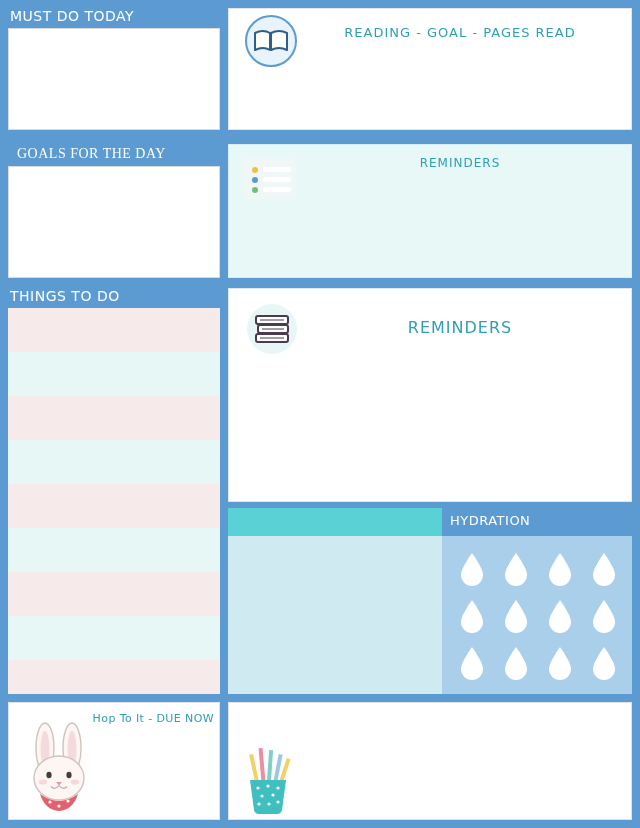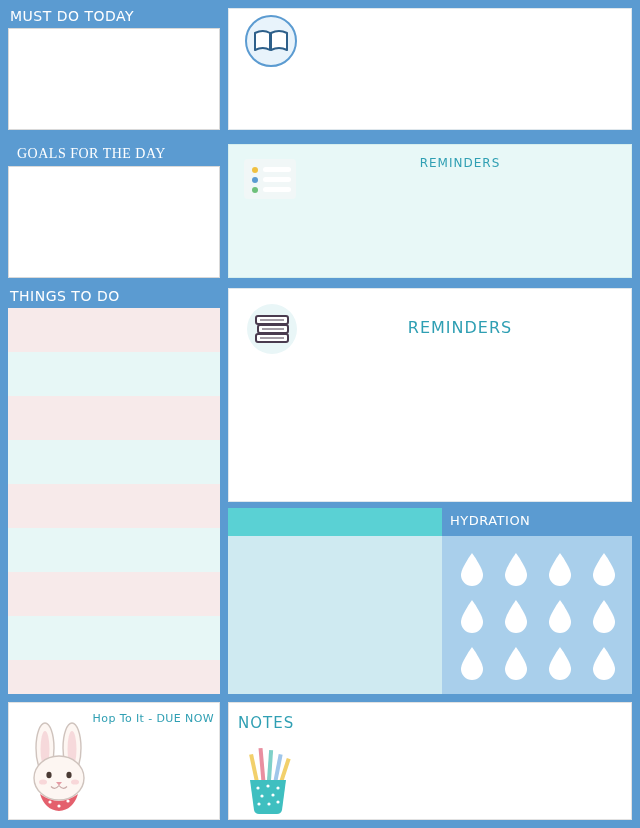--- a/index.html
+++ b/index.html
@@ -331,20 +331,21 @@
 
   <div class="panel" id="reading-box"></div>
   <div id="reading-icon">
     <svg viewBox="0 0 54 54" width="54" height="54" xmlns="http://www.w3.org/2000/svg">
       <circle cx="27" cy="27" r="25" fill="#e8f3fb" stroke="#5b9bd1" stroke-width="2"></circle>
       <path d="M11 19 q8 -4 15 0 v17 q-7 -4 -15 0 Z" fill="#ffffff" stroke="#2d5f8a" stroke-width="2" stroke-linejoin="round"></path>
       <path d="M43 19 q-8 -4 -16 0 v17 q8 -4 16 0 Z" fill="#ffffff" stroke="#2d5f8a" stroke-width="2" stroke-linejoin="round"></path>
       <line x1="27" y1="19" x2="27" y2="36" stroke="#2d5f8a" stroke-width="2"></line>
     </svg>
   </div>
+  <div class="heading-teal" id="reading-title">READING  -  GOAL - PAGES READ</div>
 
   <div class="panel" id="reminders-box"></div>
   <div id="reminders-icon">
     <svg viewBox="0 0 56 46" width="56" height="46" xmlns="http://www.w3.org/2000/svg">
       <rect x="2" y="3" width="52" height="40" rx="4" fill="#f1f7f7"></rect>
       <circle cx="13" cy="14" r="3" fill="#f0c040"></circle>
       <circle cx="13" cy="24" r="3" fill="#5b9bd1"></circle>
       <circle cx="13" cy="34" r="3" fill="#6ec07a"></circle>
       <rect x="21" y="11" width="28" height="5" rx="2.5" fill="#ffffff"></rect>
       <rect x="21" y="21" width="28" height="5" rx="2.5" fill="#ffffff"></rect>
@@ -406,21 +407,20 @@
         </svg></div>
     <div class="drop"><svg viewBox="0 0 26 34" width="26" height="34">
           <path d="M13 1 C13 1 24 16 24 23 a11 11 0 0 1 -22 0 C2 16 13 1 13 1 Z" fill="#ffffff"></path>
         </svg></div>
     <div class="drop"><svg viewBox="0 0 26 34" width="26" height="34">
           <path d="M13 1 C13 1 24 16 24 23 a11 11 0 0 1 -22 0 C2 16 13 1 13 1 Z" fill="#ffffff"></path>
         </svg></div>
   </div>
 
   <div class="panel" id="notes-box"></div>
-  <div class="heading-teal" id="notes-title">NOTES</div>
   <div id="pencil-cup">
     <svg viewBox="0 0 56 74" width="56" height="74" xmlns="http://www.w3.org/2000/svg">
 
       <g stroke-width="0">
         <rect x="12" y="12" width="4" height="28" fill="#f2d06b" transform="rotate(-12 14 26)"></rect>
         <rect x="20" y="6" width="4" height="34" fill="#e98fa0" transform="rotate(-5 22 23)"></rect>
         <rect x="28" y="8" width="4" height="32" fill="#7fd0c8" transform="rotate(4 30 24)"></rect>
         <rect x="36" y="12" width="4" height="28" fill="#9fc6ea" transform="rotate(11 38 26)"></rect>
         <rect x="43" y="16" width="4" height="24" fill="#f2d06b" transform="rotate(18 45 28)"></rect>
       </g>

